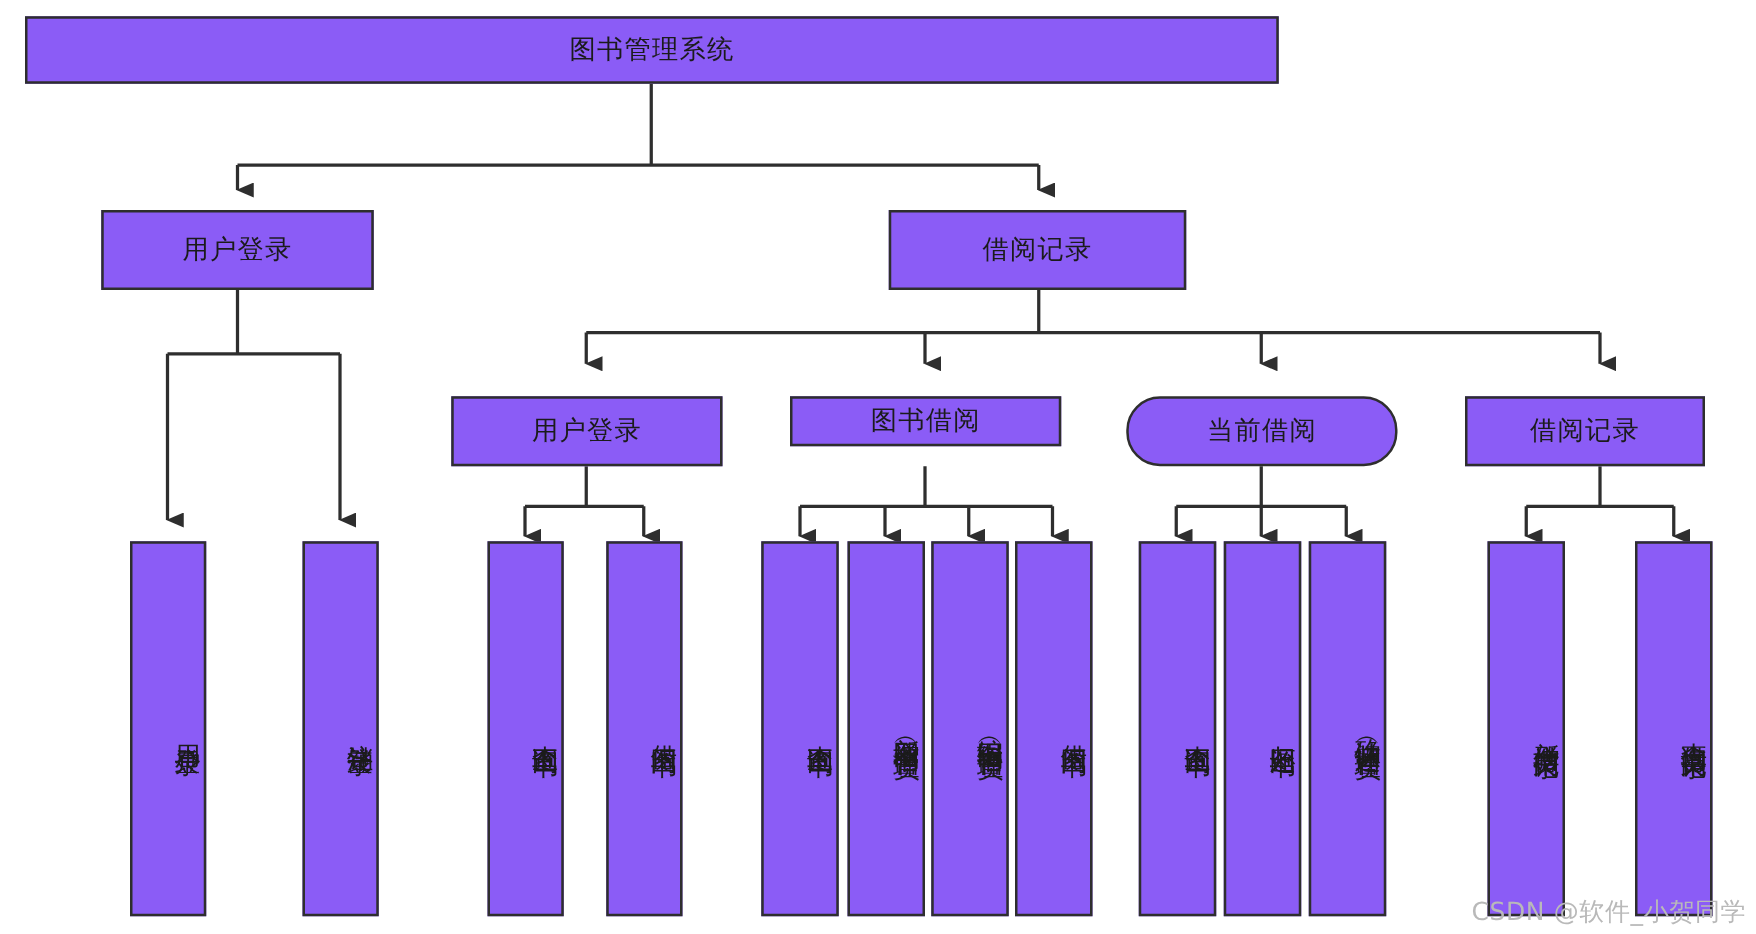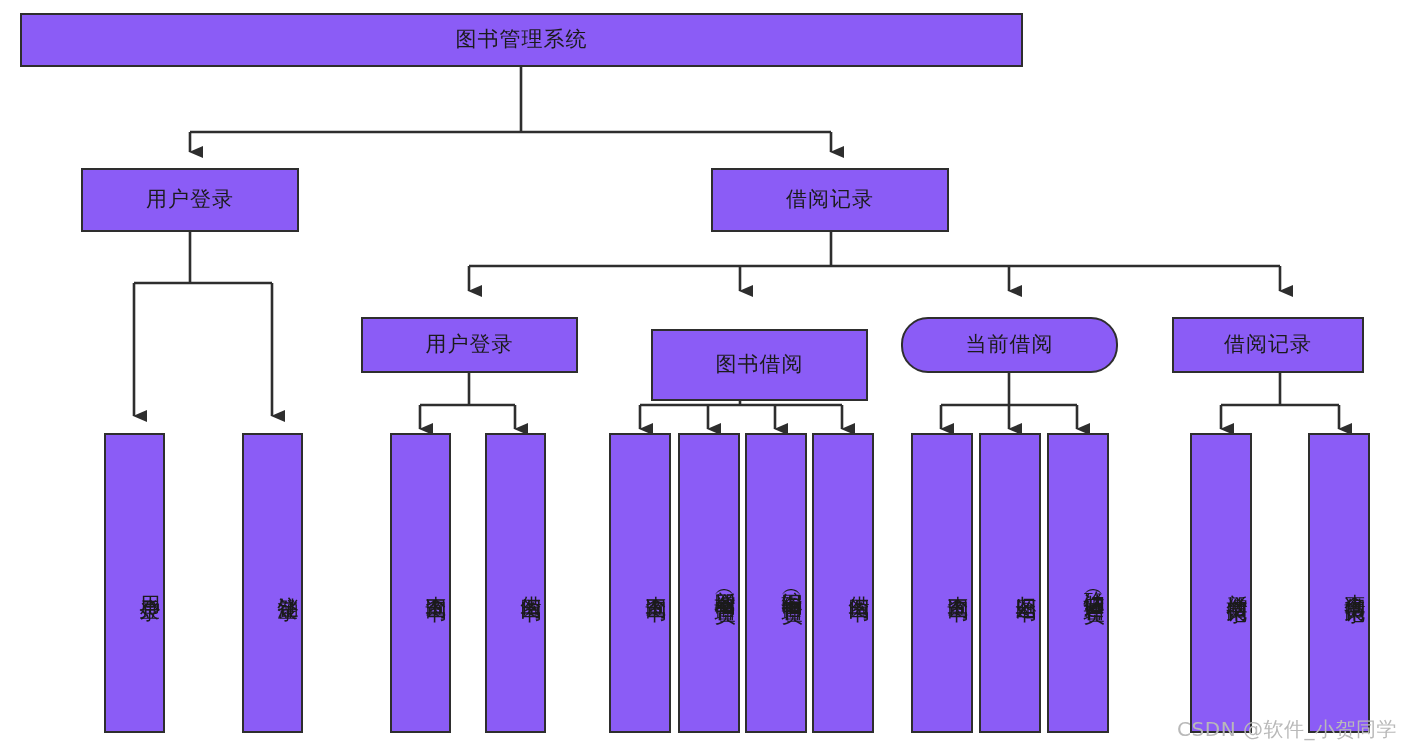--- a/index.html
+++ b/index.html
@@ -132,21 +132,21 @@
   <div class="node horiz" style="left:81px; top:168px; width:218px; height:64px;">
     <span>用户登录</span>
   </div>
   <div class="node horiz" style="left:711px; top:168px; width:238px; height:64px;">
     <span>借阅记录</span>
   </div>
 
   <div class="node horiz" style="left:361px; top:317px; width:217px; height:56px;">
     <span>用户登录</span>
   </div>
-  <div class="node horiz" style="left:651px; top:317px; width:217px; height:72px;margin-top:12px;">
+  <div class="node horiz" style="left:632px; top:317px; width:217px; height:40px;">
     <span>图书借阅</span>
   </div>
   <div class="node horiz" style="left:901px; top:317px; width:217px; height:56px;border-radius:27px;">
     <span>当前借阅</span>
   </div>
   <div class="node horiz" style="left:1172px; top:317px; width:192px; height:56px;">
     <span>借阅记录</span>
   </div>
 
   <div class="node vert" style="left:104px; top:433px; width:61px; height:300px;">

